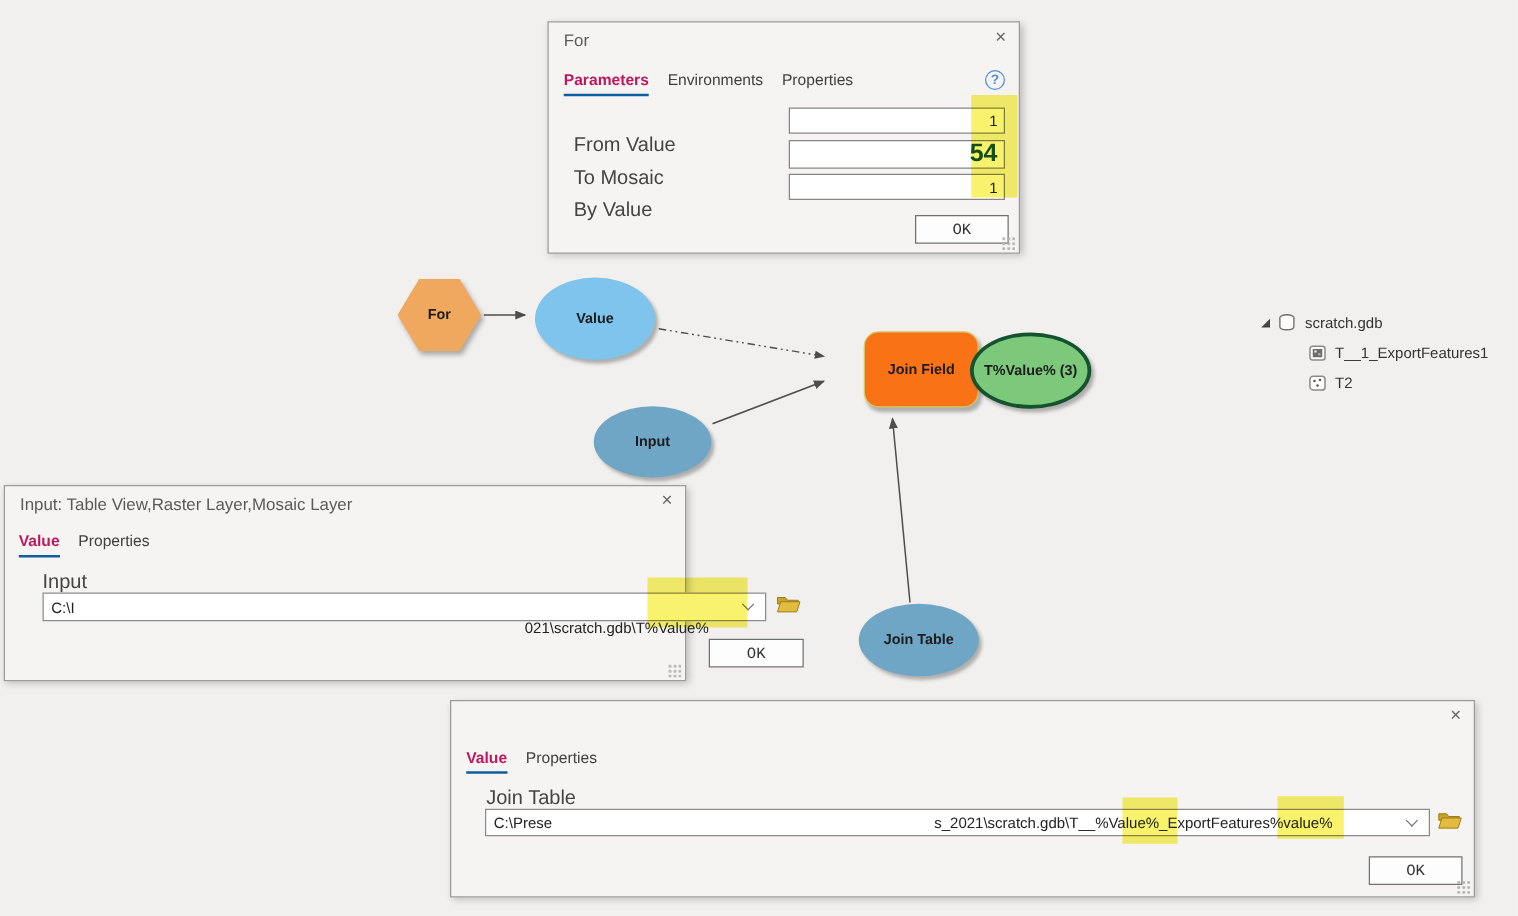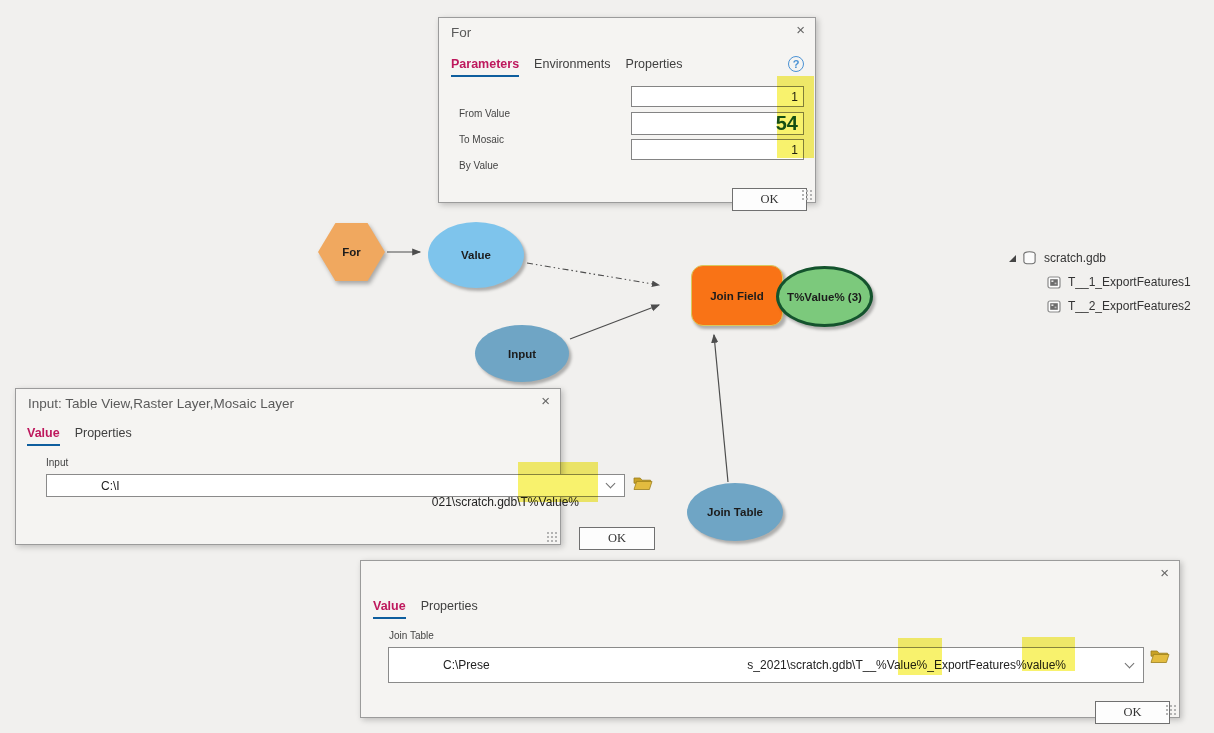--- a/index.html
+++ b/index.html
@@ -25,36 +25,36 @@
             box-shadow:2px 2px 6px rgba(0,0,0,.22); z-index:10; }
   .dlg-title { position:absolute; left:12px; top:7px; font-size:13.5px; color:#5a5a5a; white-space:nowrap; }
   .close { position:absolute; top:4px; right:8px; font-size:15px; color:#666; cursor:pointer;
            line-height:16px; padding:0 2px; }
   .tabs { position:absolute; display:flex; gap:15px; font-size:12.5px; color:#404040; }
   .tab { cursor:pointer; padding-bottom:4px; }
   .tab.active { color:#be185d; font-weight:600; border-bottom:2px solid #0e5e9e; }
   .help { position:absolute; width:16px; height:16px; border:1.4px solid #4b92d4; border-radius:50%;
           color:#4b92d4; font-size:11px; font-weight:bold; display:flex; align-items:center;
           justify-content:center; cursor:pointer; }
-  .flabel { position:absolute; font-size:10px; color:#444; white-space:nowrap; }
+  .flabel { position:absolute; font-size:16px; color:#444; white-space:nowrap; }
   .finput { position:absolute; background:#fff; border:1px solid #848484; font-size:12px;
             color:#222; display:flex; align-items:center; justify-content:flex-end;
             padding:0 5px; cursor:text; }
   .finput.big { font-size:20px; font-weight:bold; color:#14532d; }
   .combo { position:absolute; background:#fff; border:1px solid #8a8a8a; font-size:12px; color:#222;
            display:flex; align-items:center; padding:0 6px; cursor:text; }
-  .combo .ltext { white-space:nowrap;margin-left:48px; }
+  .combo .ltext { white-space:nowrap; }
   .combo .sp { flex:1; }
   .combo .rtext { white-space:nowrap; }
   .chev { width:7px; height:7px; border-right:1.5px solid #707070; border-bottom:1.5px solid #707070;
           transform:rotate(45deg); margin:-4px 4px 0 8px; cursor:pointer; flex:none; }
   .folder-btn { position:absolute; cursor:pointer; }
   .ok-btn { position:absolute; background:#fdfdfd; border:1px solid #707070; font-size:12.5px;
             color:#333; display:flex; align-items:center; justify-content:center; cursor:pointer;
-            font-family:Liberation Serif, serif;margin-top:16px; }
+            font-family:Liberation Mono, monospace; }
   .grip { position:absolute; right:3px; bottom:2px; width:11px; height:11px;
           background-image:radial-gradient(circle, #b3b3b3 1px, transparent 1.3px);
           background-size:4px 4px; cursor:nwse-resize; }
   
   .hl { position:absolute; background:#f6ee43; opacity:.78; mix-blend-mode:multiply;
         pointer-events:none; z-index:20; }
   
   .tree { position:absolute; left:1003px; top:246px; z-index:3; font-size:12px; color:#333; }
   .trow { display:flex; align-items:center; height:24px; cursor:pointer; white-space:nowrap; }
   .expander { width:0; height:0; border-left:7px solid transparent; border-bottom:7px solid #454545;
@@ -119,27 +119,27 @@
         <rect x="4.4" y="4.4" width="2" height="1.6" fill="#e8e8e8"></rect>
         <rect x="7.6" y="6.6" width="1.8" height="1.6" fill="#bdbdbd"></rect>
       </svg>
     </span>
     <span>T__1_ExportFeatures1</span>
   </div>
   <div class="trow">
     <span class="indent"></span>
     <span class="ticon">
       <svg width="14" height="13" viewBox="0 0 14 13">
-        <rect x="1" y="1" width="12" height="11" rx="2" fill="#fdfdfd" stroke="#8a8a8a" stroke-width="1.2"></rect>
-        <rect x="3.2" y="3.2" width="7.6" height="6.6" fill="#6d6d6d"></rect>
-        <rect x="4.4" y="4.4" width="2" height="1.6" fill="#e8e8e8"></rect>
-        <rect x="7.6" y="6.6" width="1.8" height="1.6" fill="#bdbdbd"></rect>
+        <rect x="1" y="1" width="12" height="11" rx="2.5" fill="#fdfdfd" stroke="#8a8a8a" stroke-width="1.2"></rect>
+        <circle cx="4.6" cy="4.8" r="1" fill="#555"></circle>
+        <circle cx="9" cy="4" r="1" fill="#555"></circle>
+        <circle cx="7" cy="8.4" r="1" fill="#555"></circle>
       </svg>
     </span>
-    <span>T__2_ExportFeatures2</span>
+    <span>T2</span>
   </div>
 </div>
 
 <div class="dialog" style="left:438px; top:17px; width:378px; height:186px;">
   <div class="dlg-title">For</div>
   <div class="close">×</div>
   <div class="tabs" style="left:12px; top:39px;">
     <span class="tab active">Parameters</span>
     <span class="tab">Environments</span>
     <span class="tab">Properties</span>
@@ -152,21 +152,21 @@
   <div class="flabel" style="left:20px; top:116px;">To Mosaic</div>
   <div class="finput big" style="left:192px; top:94px; width:173px; height:23px;">54</div>
 
   <div class="flabel" style="left:20px; top:142px;">By Value</div>
   <div class="finput" style="left:192px; top:121px; width:173px; height:21px;">1</div>
 
   <div class="ok-btn" style="left:293px; top:154px; width:75px; height:23px;">OK</div>
   <div class="grip"></div>
 </div>
 
-<div class="dialog" style="left:15px; top:388px; width:546px; height:157px;">
+<div class="dialog" style="left:3px; top:388px; width:546px; height:157px;">
   <div class="dlg-title">Input: Table View,Raster Layer,Mosaic Layer</div>
   <div class="close">×</div>
   <div class="tabs" style="left:11px; top:37px;">
     <span class="tab active">Value</span>
     <span class="tab">Properties</span>
   </div>
   <div class="flabel" style="left:30px; top:68px;">Input</div>
   <div class="combo" style="left:30px; top:85px; width:579px; height:23px;">
     <span class="ltext">C:\I</span>
     <span class="sp"></span>
@@ -183,21 +183,21 @@
   <div class="grip"></div>
 </div>
 
 <div class="dialog" style="left:360px; top:560px; width:820px; height:158px;">
   <div class="close">×</div>
   <div class="tabs" style="left:12px; top:38px;">
     <span class="tab active">Value</span>
     <span class="tab">Properties</span>
   </div>
   <div class="flabel" style="left:28px; top:69px;">Join Table</div>
-  <div class="combo" style="left:27px; top:86px; width:756px; height:36px;">
+  <div class="combo" style="left:27px; top:86px; width:756px; height:22px;">
     <span class="ltext">C:\Prese</span>
     <span class="sp"></span>
     <span class="rtext" style="padding-right:52px;">s_2021\scratch.gdb\T__%Value%_ExportFeatures%value%</span>
     <span class="chev"></span>
   </div>
   <div class="folder-btn" style="left:789px; top:87px;">
     <svg width="20" height="17" viewBox="0 0 20 17">
       <path d="M1 3 h6.2 l1.8 2.2 h8.5 v3 h-16.5 z" fill="#c9a227" stroke="#9c7f1c" stroke-width="0.8"></path>
       <path d="M1 14.5 L3.6 6.4 H19 L16.4 14.5 z" fill="#e3bc3f" stroke="#9c7f1c" stroke-width="0.8"></path>
     </svg>

